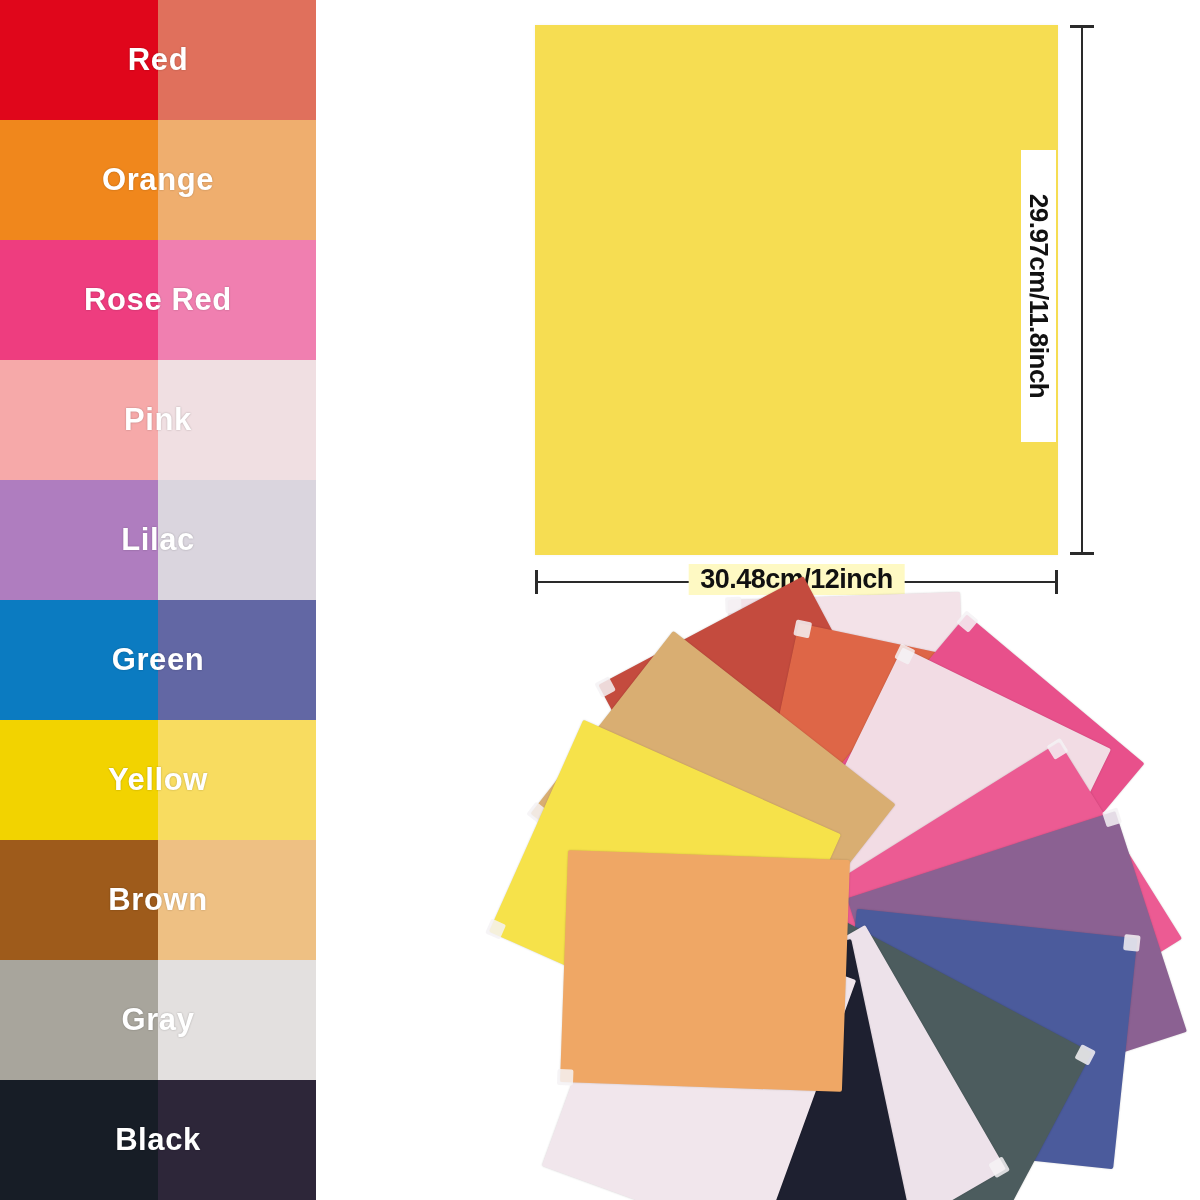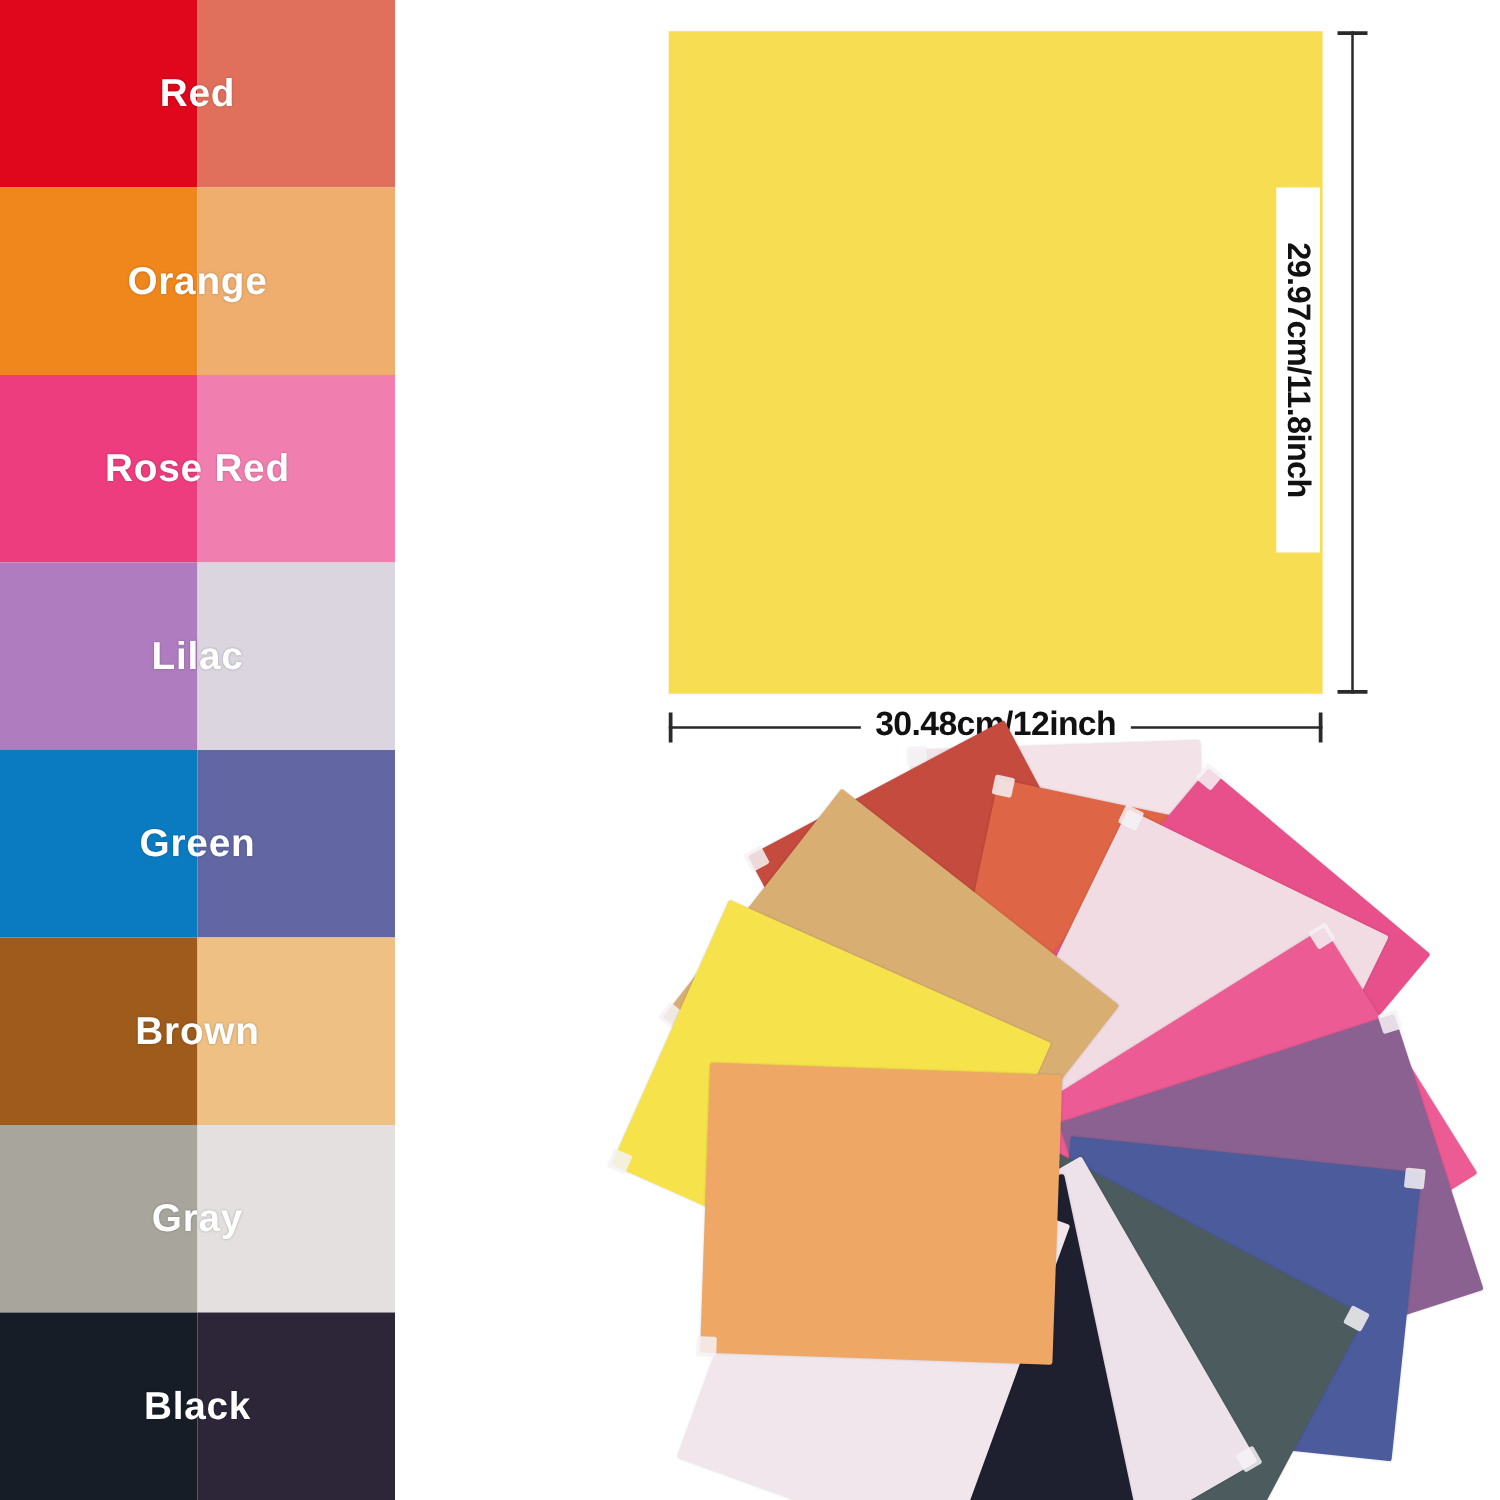--- a/index.html
+++ b/index.html
@@ -71,21 +71,21 @@
     position:absolute;left:151px;top:581px;width:523px;height:2px;
     background:#2a2a2a;
   }
   #dim-h .cap{
     position:absolute;top:-11px;width:3px;height:24px;background:#2a2a2a;
   }
   #dim-h .cap.l{left:0;}
   #dim-h .cap.r{right:0;}
   #dim-h-label{
     position:absolute;left:50%;top:-17px;transform:translateX(-50%);
-    background:#ffffff;padding:0 12px;
+    background:#fef9c3;padding:0 12px;
     font-size:27px;font-weight:bold;color:#111;
     letter-spacing:-0.5px;white-space:nowrap;
   }
 
   
   #collage{
     position:absolute;left:545px;top:625px;width:560px;height:560px;
   }
   .fan-sheet{
     position:absolute;left:50%;top:50%;
@@ -115,28 +115,38 @@
         <div class="legend-half dark" style="background: rgb(240, 135, 28);"></div>
         <div class="legend-half light" style="background: rgb(239, 174, 110);"></div>
         <div class="legend-label">Orange</div>
       </div>
       <div class="legend-row">
         <div class="legend-half dark" style="background: rgb(238, 61, 127);"></div>
         <div class="legend-half light" style="background: rgb(240, 127, 176);"></div>
         <div class="legend-label">Rose Red</div>
       </div>
       <div class="legend-row">
+        <div class="legend-half dark" style="background: rgb(246, 169, 169);"></div>
+        <div class="legend-half light" style="background: rgb(240, 223, 226);"></div>
+        <div class="legend-label">Pink</div>
+      </div>
+      <div class="legend-row">
         <div class="legend-half dark" style="background: rgb(175, 125, 191);"></div>
         <div class="legend-half light" style="background: rgb(218, 213, 222);"></div>
         <div class="legend-label">Lilac</div>
       </div>
       <div class="legend-row">
         <div class="legend-half dark" style="background: rgb(11, 123, 193);"></div>
         <div class="legend-half light" style="background: rgb(98, 103, 164);"></div>
         <div class="legend-label">Green</div>
+      </div>
+      <div class="legend-row">
+        <div class="legend-half dark" style="background: rgb(242, 211, 0);"></div>
+        <div class="legend-half light" style="background: rgb(248, 220, 96);"></div>
+        <div class="legend-label">Yellow</div>
       </div>
       <div class="legend-row">
         <div class="legend-half dark" style="background: rgb(158, 91, 27);"></div>
         <div class="legend-half light" style="background: rgb(238, 192, 131);"></div>
         <div class="legend-label">Brown</div>
       </div>
       <div class="legend-row">
         <div class="legend-half dark" style="background: rgb(168, 165, 156);"></div>
         <div class="legend-half light" style="background: rgb(227, 224, 223);"></div>
         <div class="legend-label">Gray</div>

